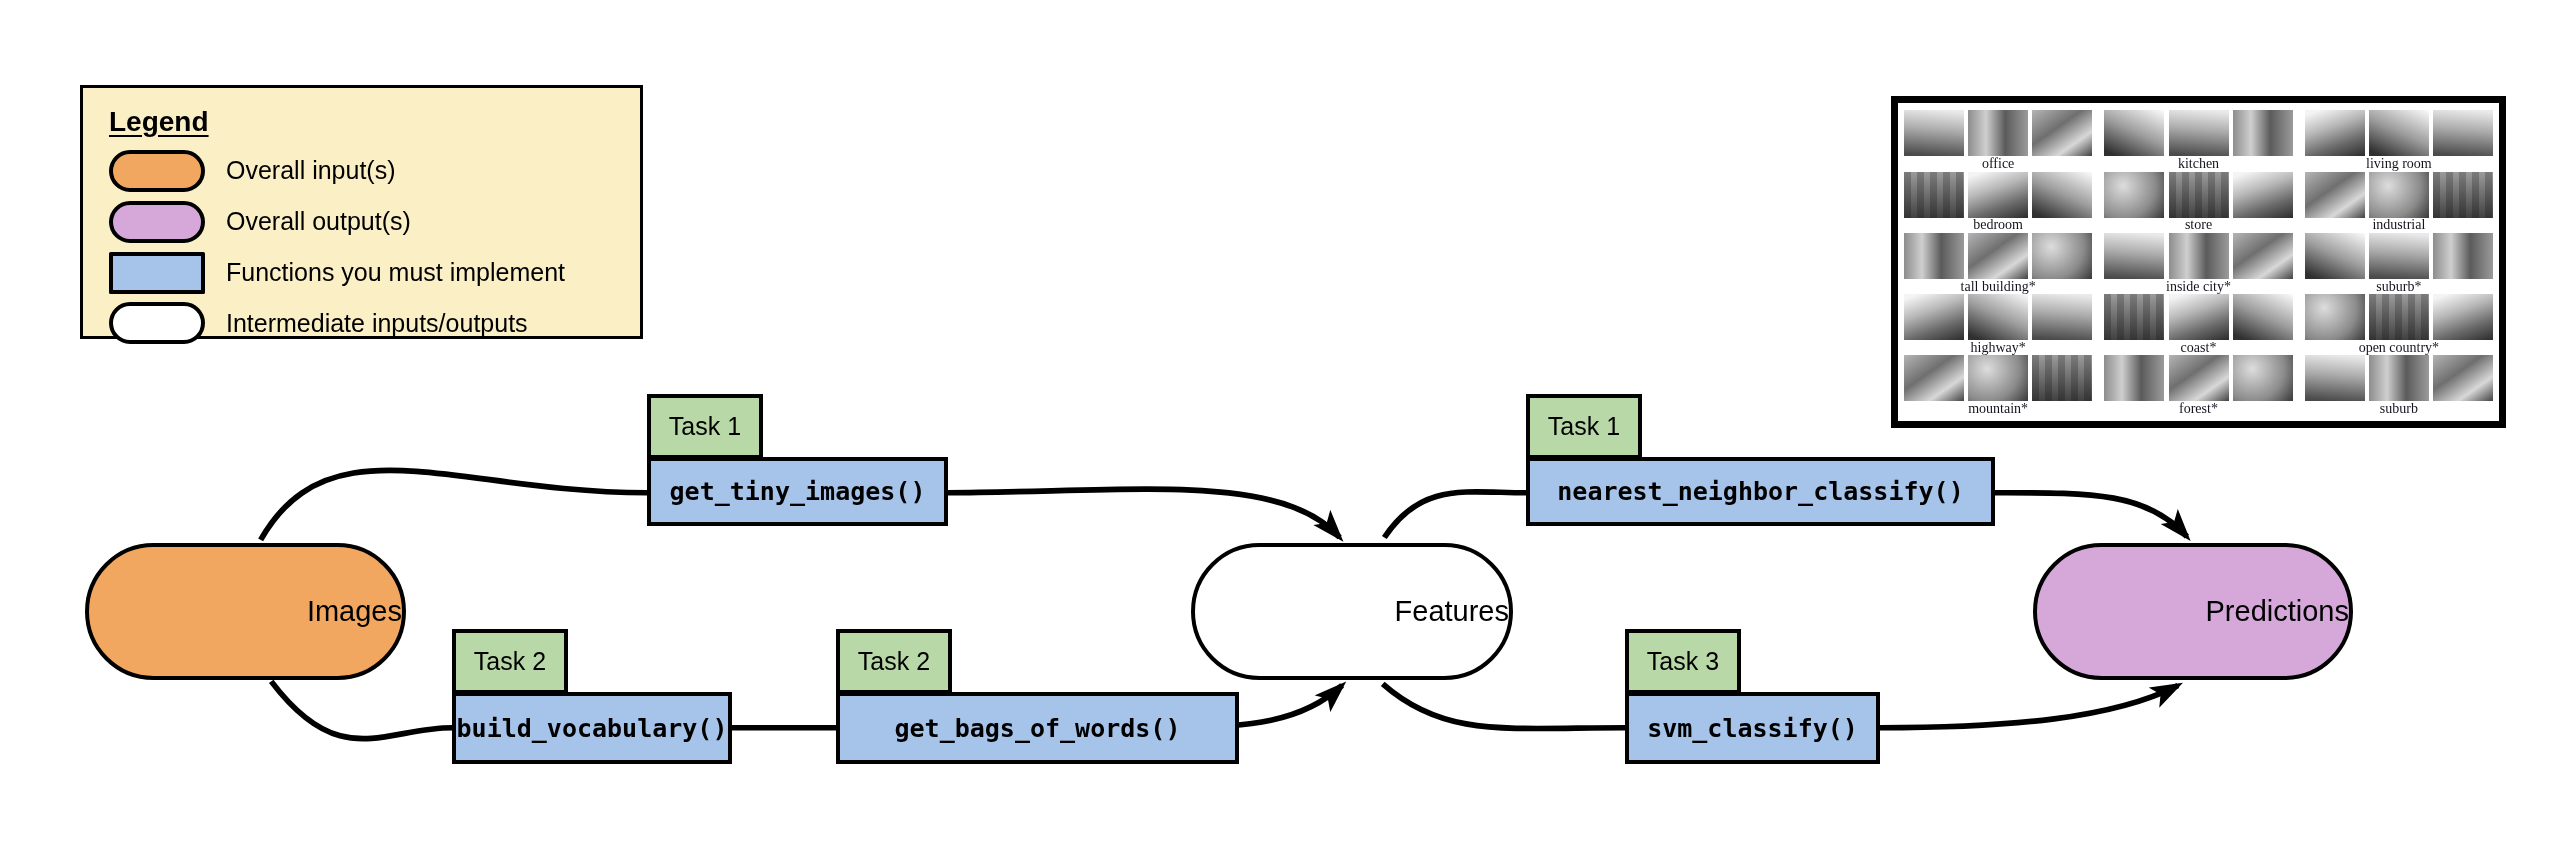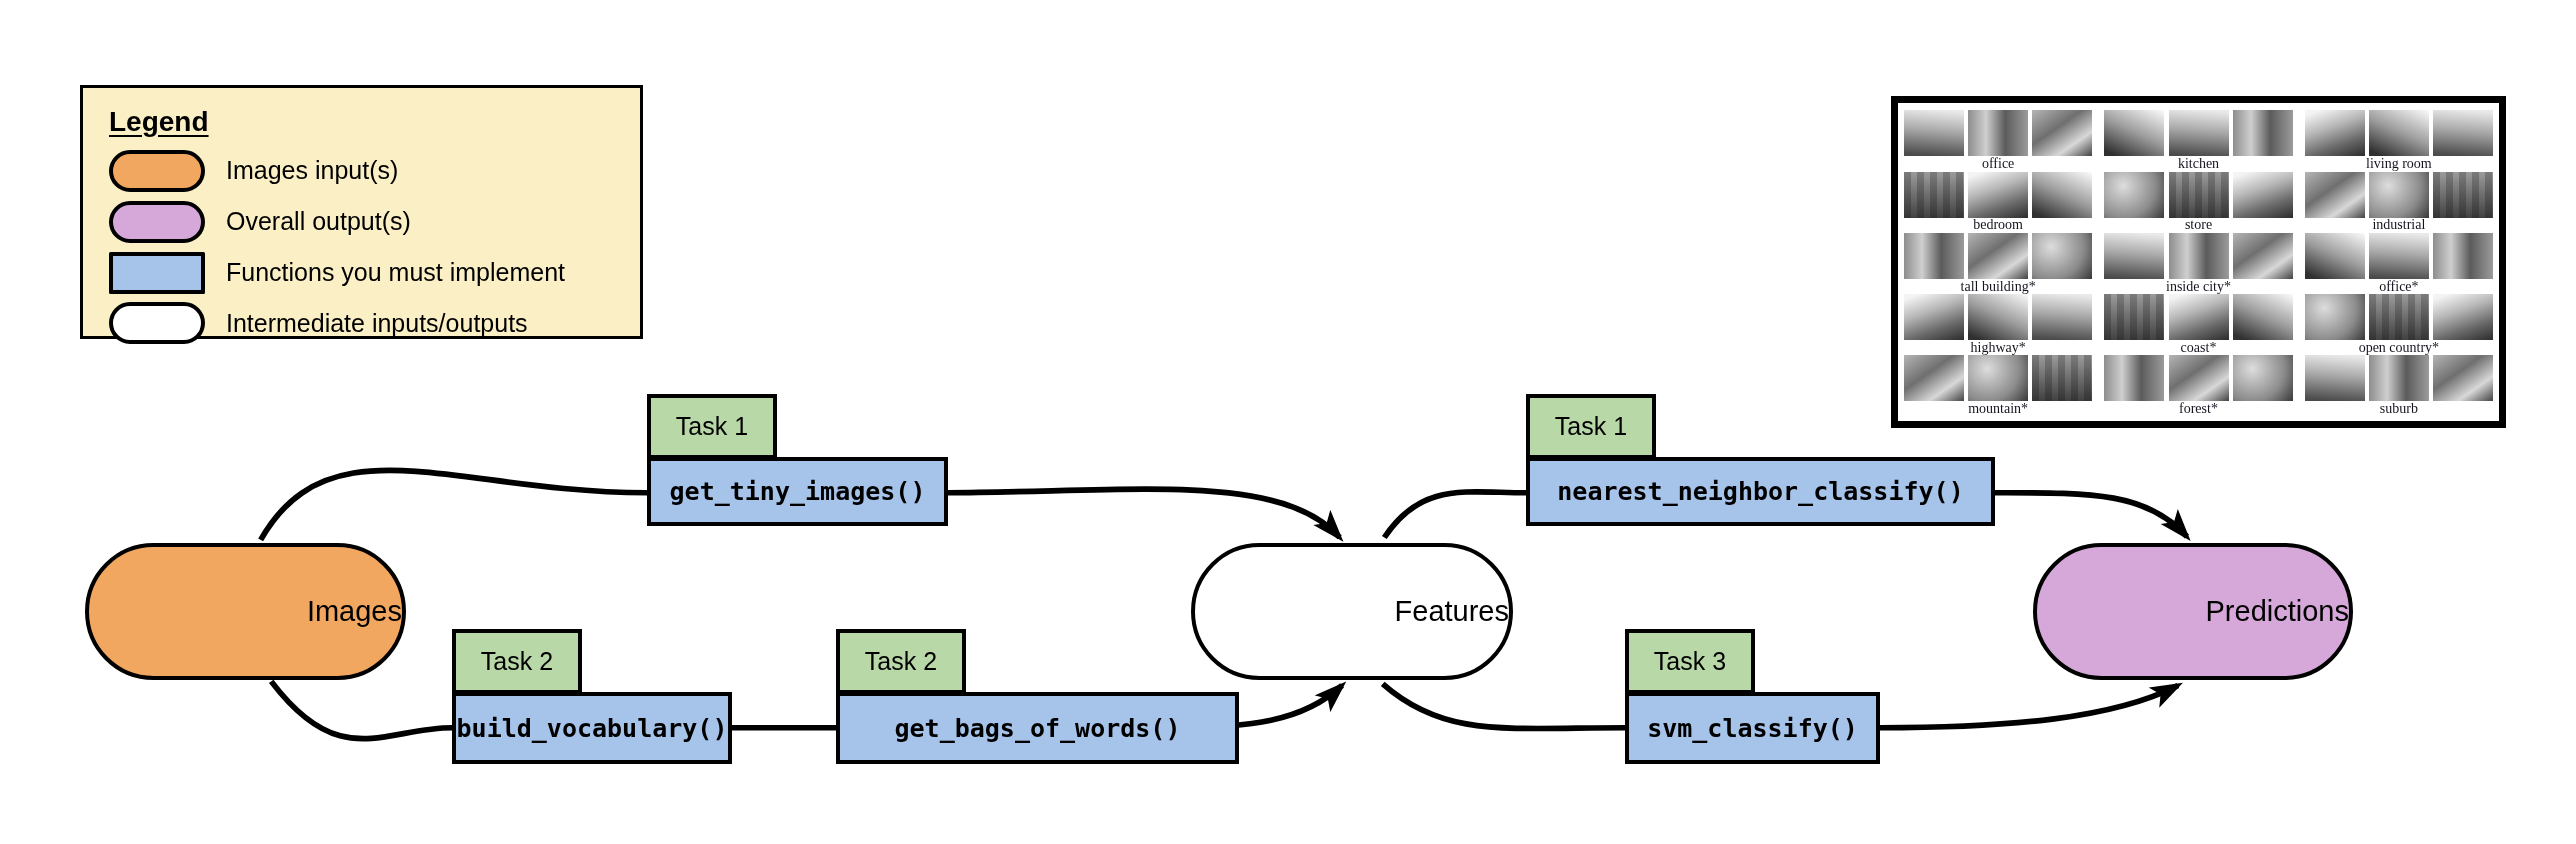--- a/index.html
+++ b/index.html
@@ -14,21 +14,21 @@
   
   .node { position: absolute; z-index: 2; border: 4.1px solid #000; border-radius: 70px;
           display: flex; align-items: center; justify-content: flex-end;
           font-size: 29px; color: #000; }
   .node.images      { left: 85px;  top: 543px; width: 321px; height: 137px; background: var(--c-input); }
   .node.features    { left: 1191px; top: 543px; width: 322px; height: 137px; background: var(--c-mid); }
   .node.predictions { left: 2033px; top: 543px; width: 320px; height: 137px; background: var(--c-output); }
 
   
   .task { position: absolute; z-index: 2; }
-  .task .tab { position: absolute; left: 0; width: 130px; height: 65px; background: var(--c-tag);
+  .task .tab { position: absolute; left: 0; width: 116px; height: 65px; background: var(--c-tag);
                border: 4.1px solid #000; display: flex; align-items: center; justify-content: center;
                font-size: 25px; color: #000; z-index: 3; }
   .task .fn  { position: absolute; left: 0; background: var(--c-fn); border: 4.1px solid #000;
                display: flex; align-items: center; justify-content: center;
                font-family: "DejaVu Sans Mono", monospace; font-weight: bold;
                font-size: 25px; color: #000; z-index: 2; }
   
   .task.row-top .tab { top: 0; }
   .task.row-top .fn  { top: 63px; height: 69px; }
   .task.t1 { left: 647px;  top: 394px; }  .task.t1 .fn { width: 301px; }
@@ -89,21 +89,21 @@
     <path class="edge" d="M 333 838 C 418 950 472 895 556 895 L 1442 895 C 1534 895 1602 888 1650 843" marker-end="url(#arrow)"></path>
     <path class="edge" d="M 1702 661 C 1748 592 1802 606 1876 606 L 2452 606 C 2566 606 2640 604 2689 660" marker-end="url(#arrow)"></path>
     <path class="edge" d="M 1700 841 C 1776 908 1852 895 2000 895 L 2312 895 C 2468 895 2598 884 2678 843" marker-end="url(#arrow)"></path>
   </svg>
 
   <div class="legend">
     <div class="title">Legend</div>
     <div class="rows">
         <div class="row">
           <div class="swatch orange-pill"></div>
-          <span class="lbl">Images input(s)</span>
+          <span class="lbl">Overall input(s)</span>
         </div>
         <div class="row">
           <div class="swatch purple-pill"></div>
           <span class="lbl">Overall output(s)</span>
         </div>
         <div class="row">
           <div class="swatch blue-rect"></div>
           <span class="lbl">Functions you must implement</span>
         </div>
         <div class="row">
@@ -182,21 +182,21 @@
             <div class="thumb v6"></div>
           </div>
           <div class="cap">inside city*</div>
         </div>
         <div class="cat">
           <div class="thumbs">
             <div class="thumb v4"></div>
             <div class="thumb v0"></div>
             <div class="thumb v3"></div>
           </div>
-          <div class="cap">office*</div>
+          <div class="cap">suburb*</div>
         </div>
       </div>
       <div class="scene-row">
         <div class="cat">
           <div class="thumbs">
             <div class="thumb v1"></div>
             <div class="thumb v4"></div>
             <div class="thumb v0"></div>
           </div>
           <div class="cap">highway*</div>

